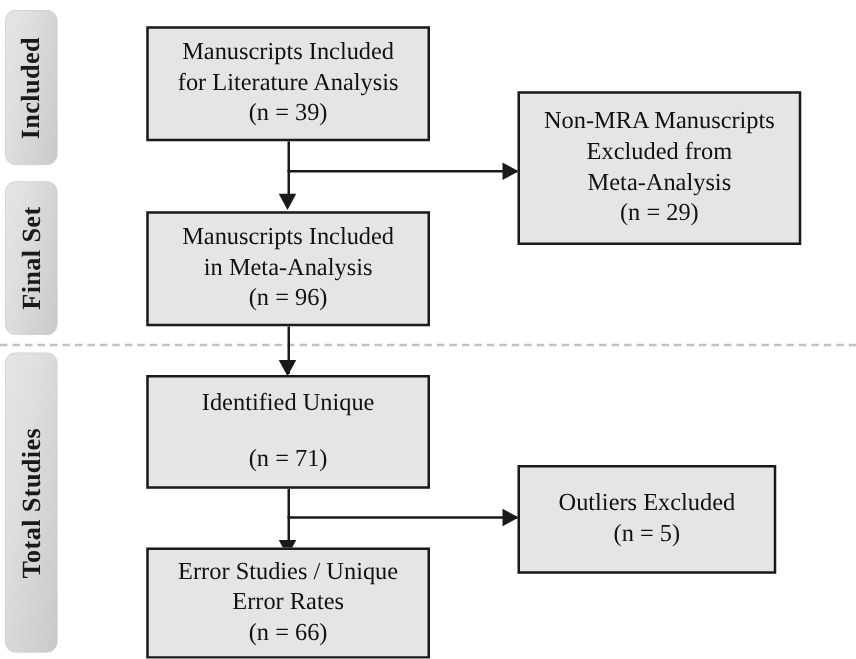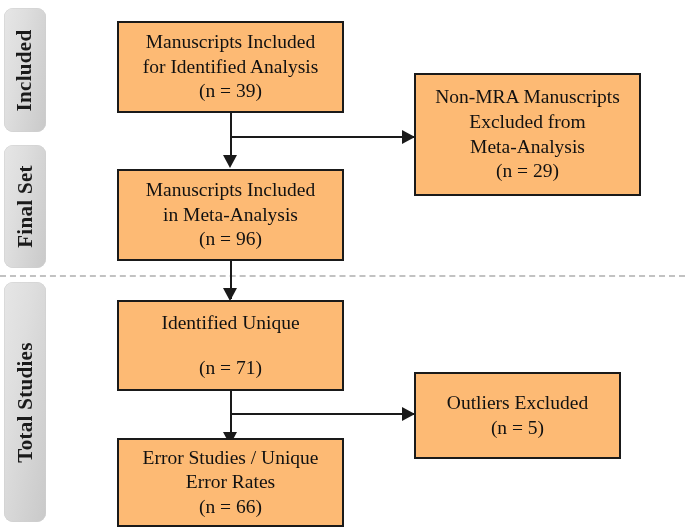--- a/index.html
+++ b/index.html
@@ -36,21 +36,21 @@
     letter-spacing: 0.3px;
     color: #1a1a1a;
     font-family: "Liberation Serif", "DejaVu Serif", serif;
   }
 
   
   .flow-box {
     position: absolute;
     box-sizing: border-box;
     border: 2.2px solid #1a1a1a;
-    background: #fdba74;
+    background: #e5e5e5;
     display: flex;
     flex-direction: column;
     align-items: center;
     justify-content: center;
     text-align: center;
     color: #111111;
     font-size: 19.5px;
     line-height: 1.26;
   }
   .flow-box .line { display: block; white-space: nowrap; }
@@ -118,21 +118,21 @@
   <div class="v-line" style="left:229.5px; top:261px; height:38px;"></div>
   <div class="arrow-down" style="left:223px; top:288px;"></div>
 
   <div class="v-line" style="left:229.5px; top:391px; height:44px;"></div>
   <div class="arrow-down" style="left:223px; top:432px;"></div>
   <div class="h-line" style="left:229.5px; top:413px; width:186px;"></div>
   <div class="arrow-right" style="left:402px; top:407px;"></div>
 
   <div class="flow-box" style="left:117px; top:21px; width:227px; height:92px;">
     <span class="line">Manuscripts Included</span>
-    <span class="line">for Identified Analysis</span>
+    <span class="line">for Literature Analysis</span>
     <span class="line">(n = 39)</span>
   </div>
 
   <div class="flow-box" style="left:414px; top:73px; width:227px; height:123px;align-items:center;">
     <span class="line">Non-MRA Manuscripts</span>
     <span class="line">Excluded from</span>
     <span class="line">Meta-Analysis</span>
     <span class="line">(n = 29)</span>
   </div>
 

